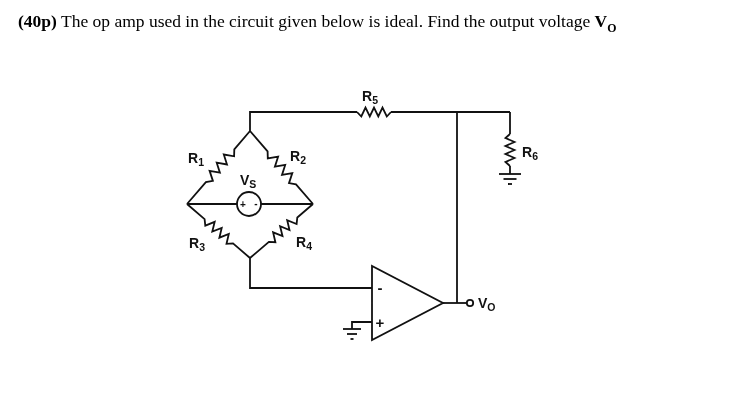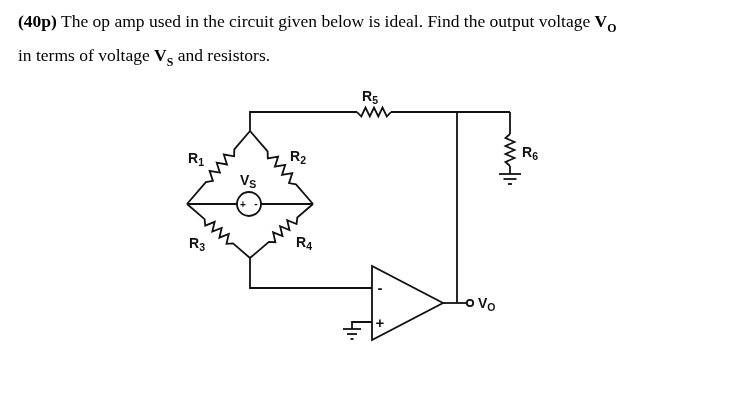--- a/index.html
+++ b/index.html
@@ -19,21 +19,20 @@
   .sign{font-size:10px;text-anchor:middle}
   .opsign{font-size:15px;text-anchor:middle}
 </style>
 </head>
 <body>
 
 <div class="page">
 
   <p class="qline q1"><b>(40p)</b><span> The op amp used in the circuit given below is ideal. Find the output voltage </span><b><span>V</span><sub>O</sub></b></p>
 
-  <p class="qline q2"><span>in terms of voltage </span><b><span>V</span><sub>S</sub></b><span> and resistors.</span></p>
 
   <svg width="737" height="400" viewBox="0 0 737 400">
 
     <polyline class="wire" points="250,131 250,112 357,112"></polyline>
     <polyline class="wire" points="391,112 510,112"></polyline>
     <polyline class="wire" points="510,112 510,134"></polyline>
     <polyline class="wire" points="510,166 510,174"></polyline>
     <polyline class="wire" points="457,112 457,303"></polyline>
     <polyline class="wire" points="187,204 237,204"></polyline>
     <polyline class="wire" points="261,204 313,204"></polyline>

